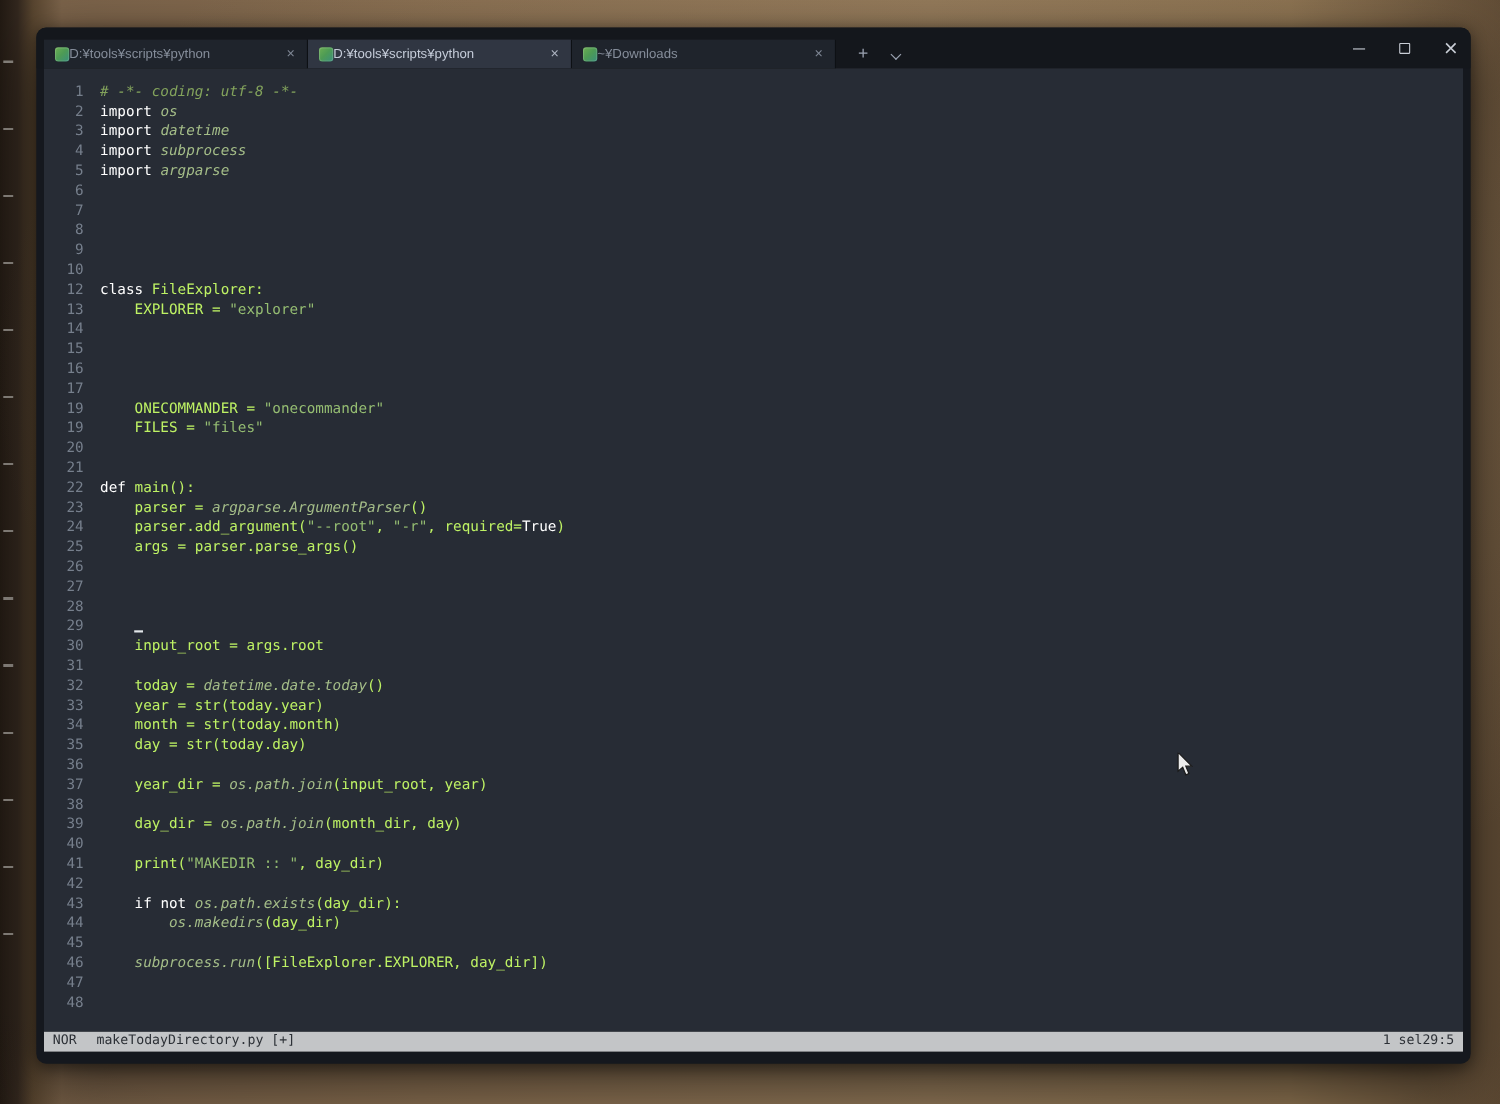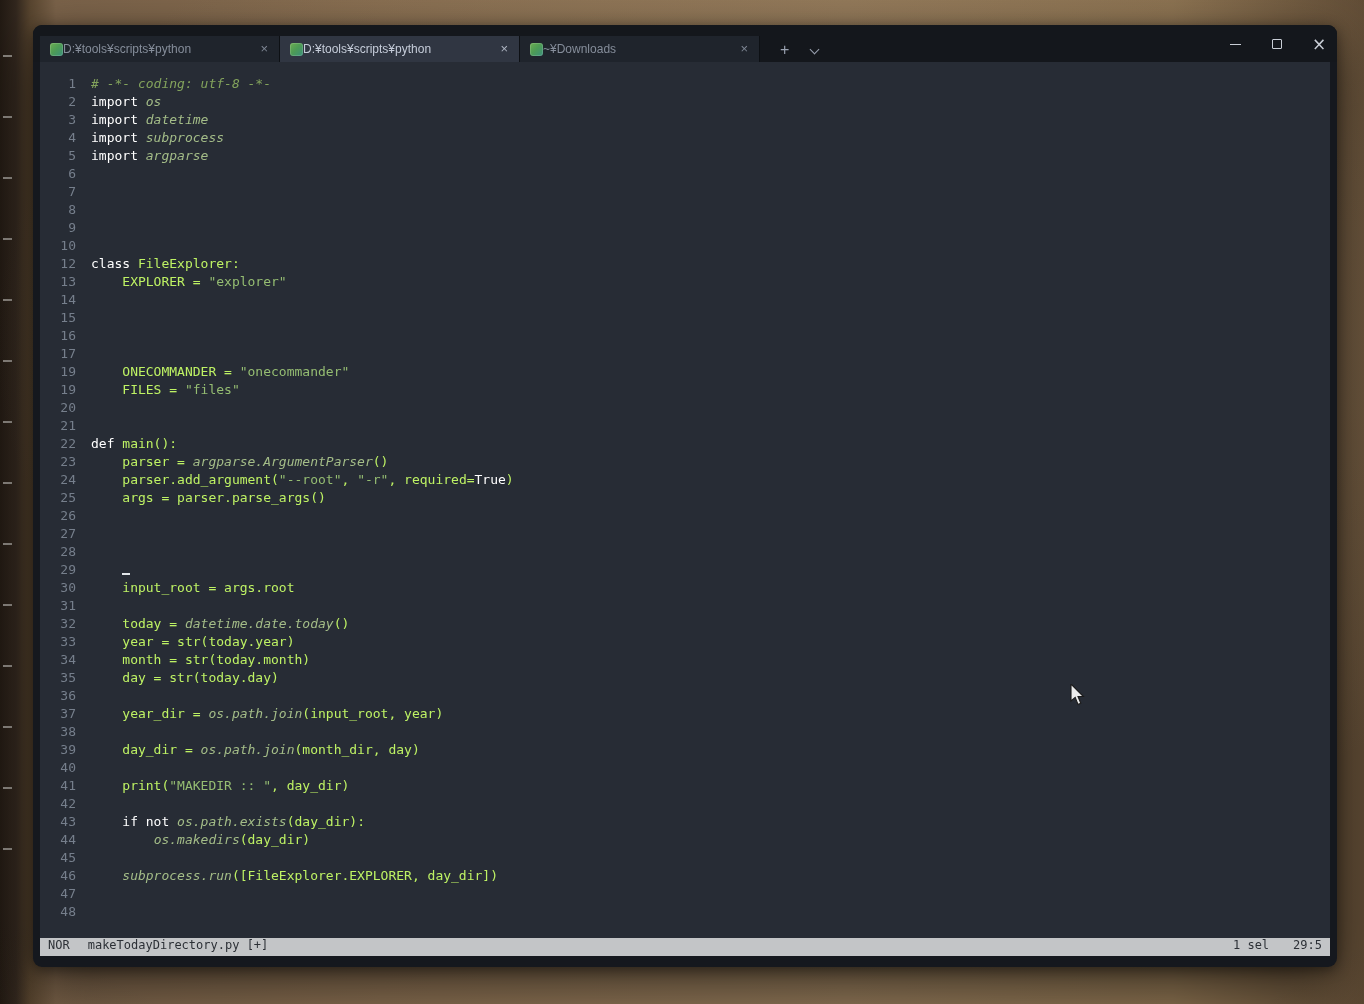--- a/index.html
+++ b/index.html
@@ -69,21 +69,21 @@
   .tok-com { color:#83a35c; font-style:italic; }
   .tok-it  { color:#a4bd88; font-style:italic; }
   .tok-cur { display:inline-block; width:8px; height:14px; border-bottom:2px solid #e2e6ea; vertical-align:baseline; }
   
   .statusbar {
     flex:0 0 18px; margin:0 7px 11px; background:#c3c5c7; color:#2c3036;
     display:flex; padding:0 8px;
     font-family:"DejaVu Sans Mono", monospace; font-size:12px;
   }
   .statusbar .mode { margin-right:18px; }
-  .statusbar .right { margin-left:auto; display:flex; gap:24px; }
+  .statusbar .right { margin-left:auto; display:flex; }
   
   .mouse { position:absolute; left:1070px; top:684px; width:15px; height:22px; }
 </style>
 </head>
 <body>
 
 <div class="wall">
   <div class="wall-dashes"></div>
 </div>
 

